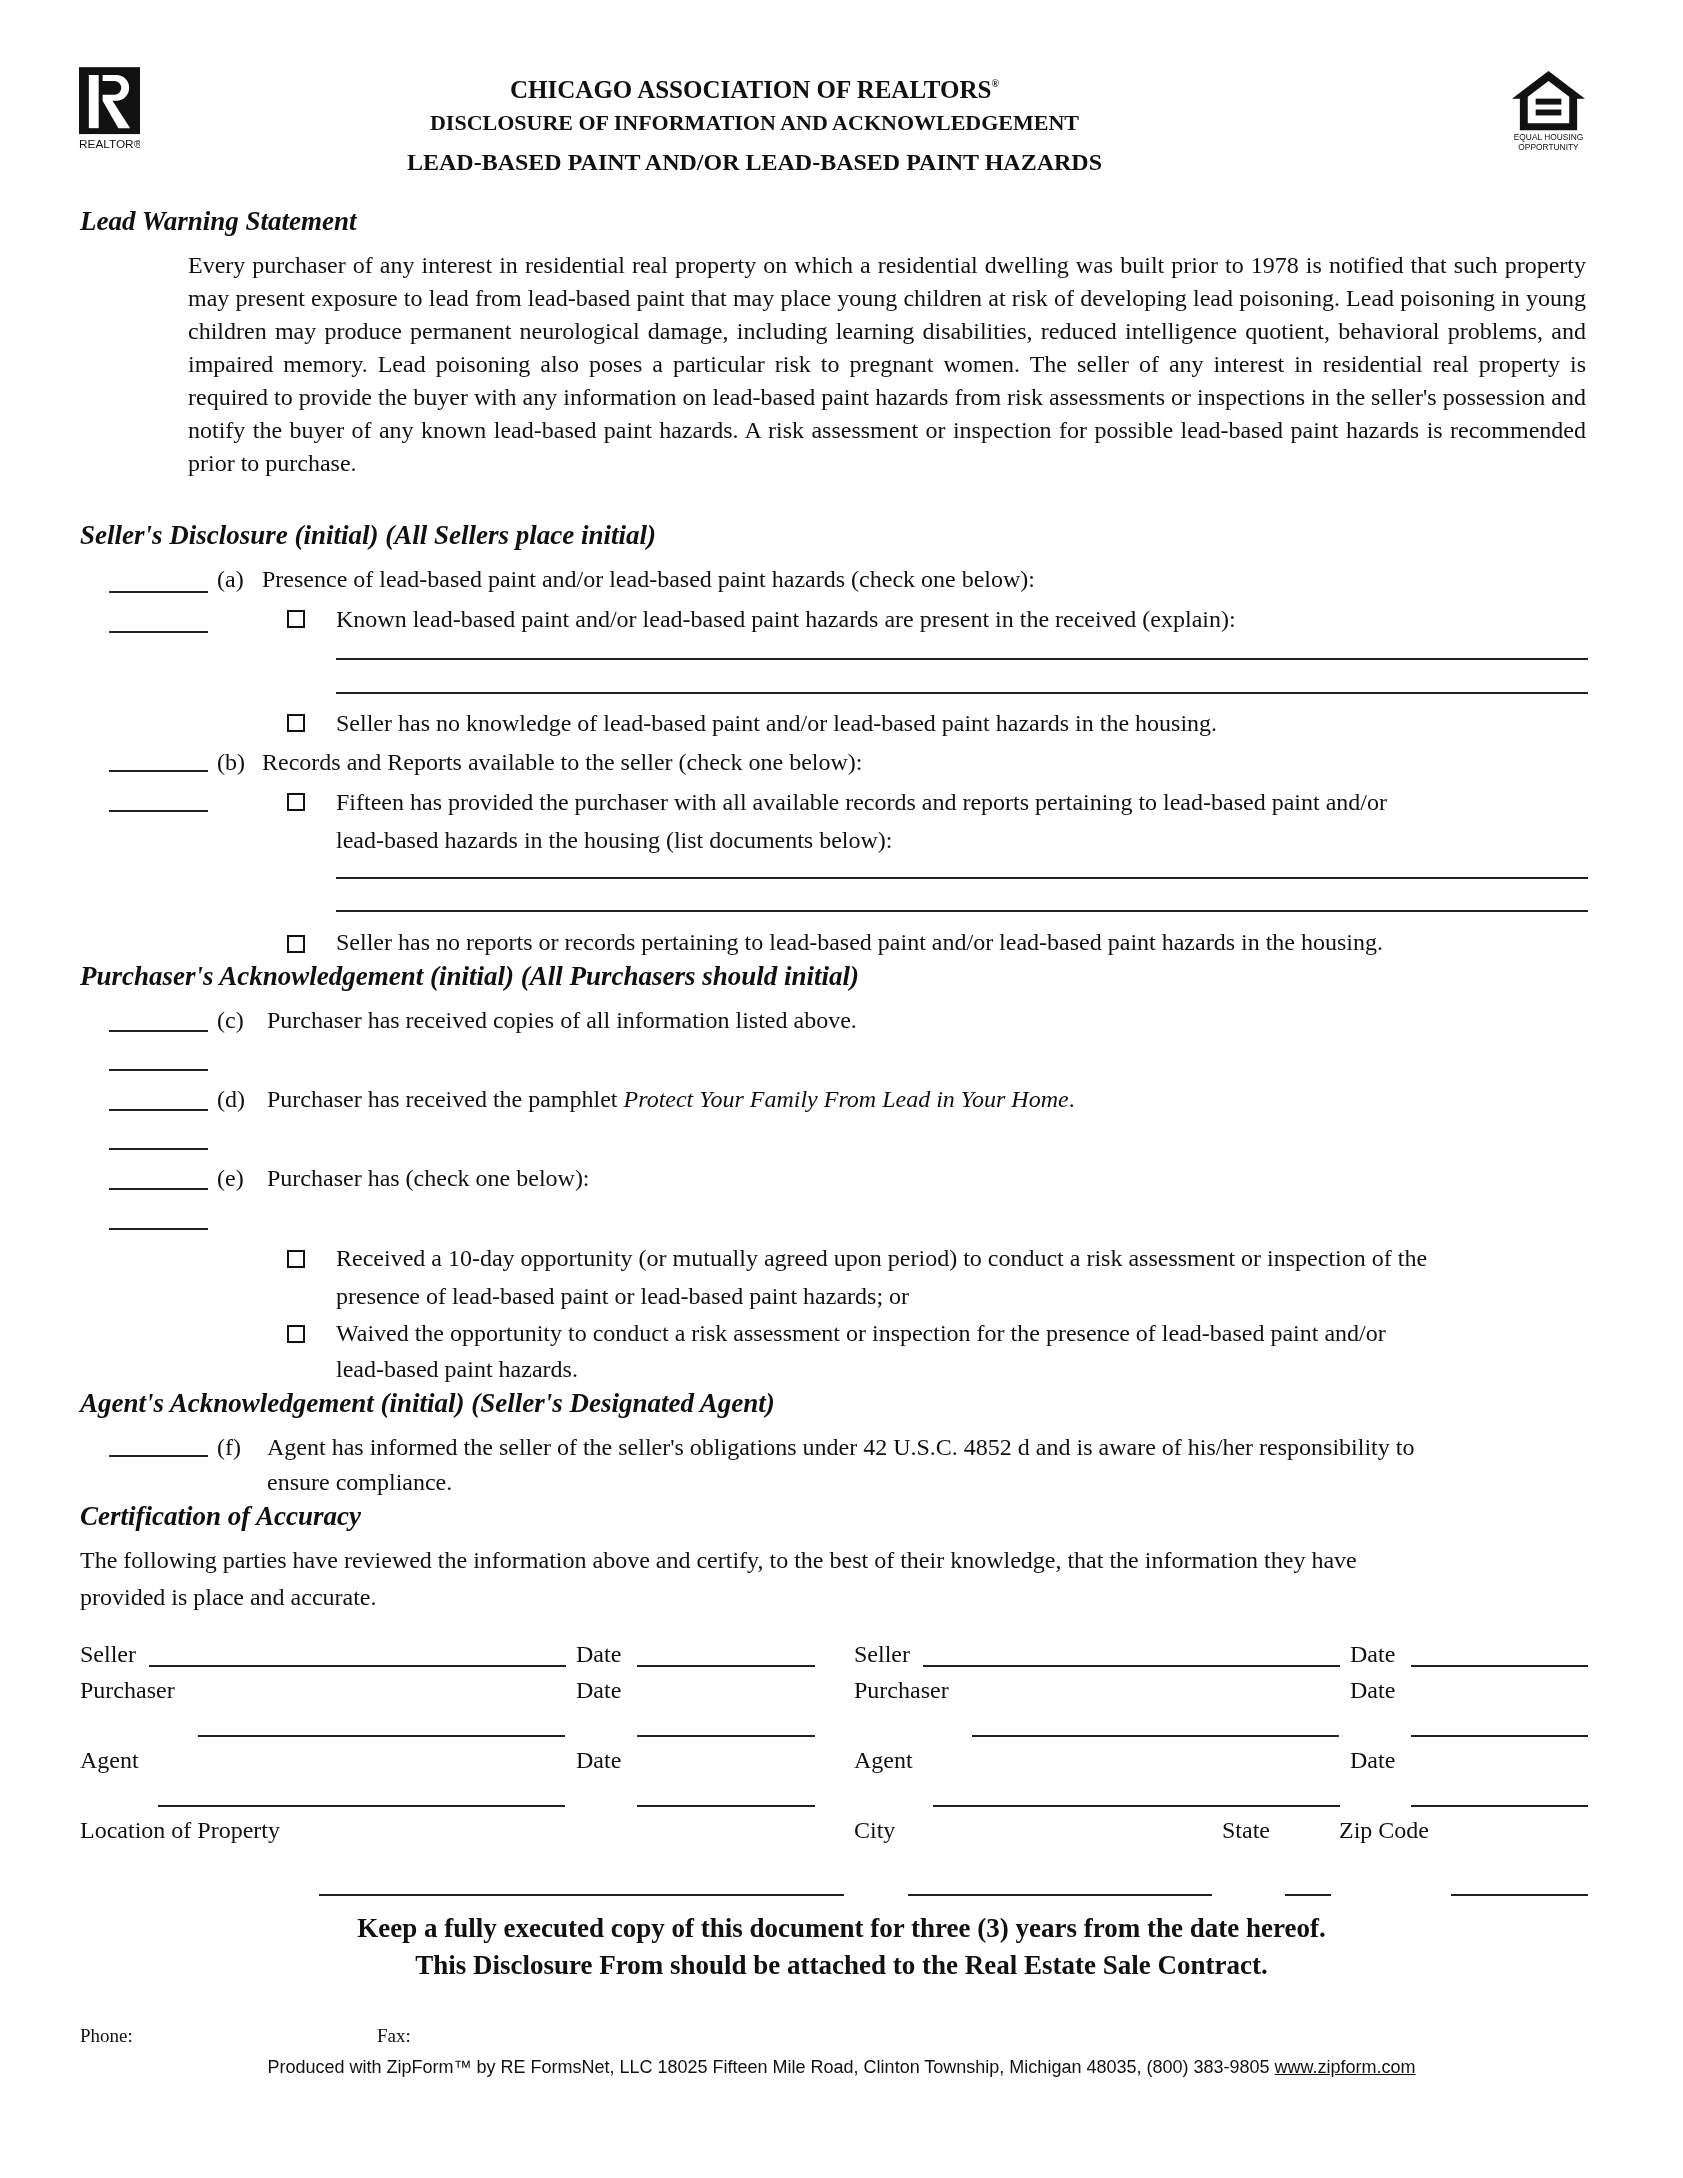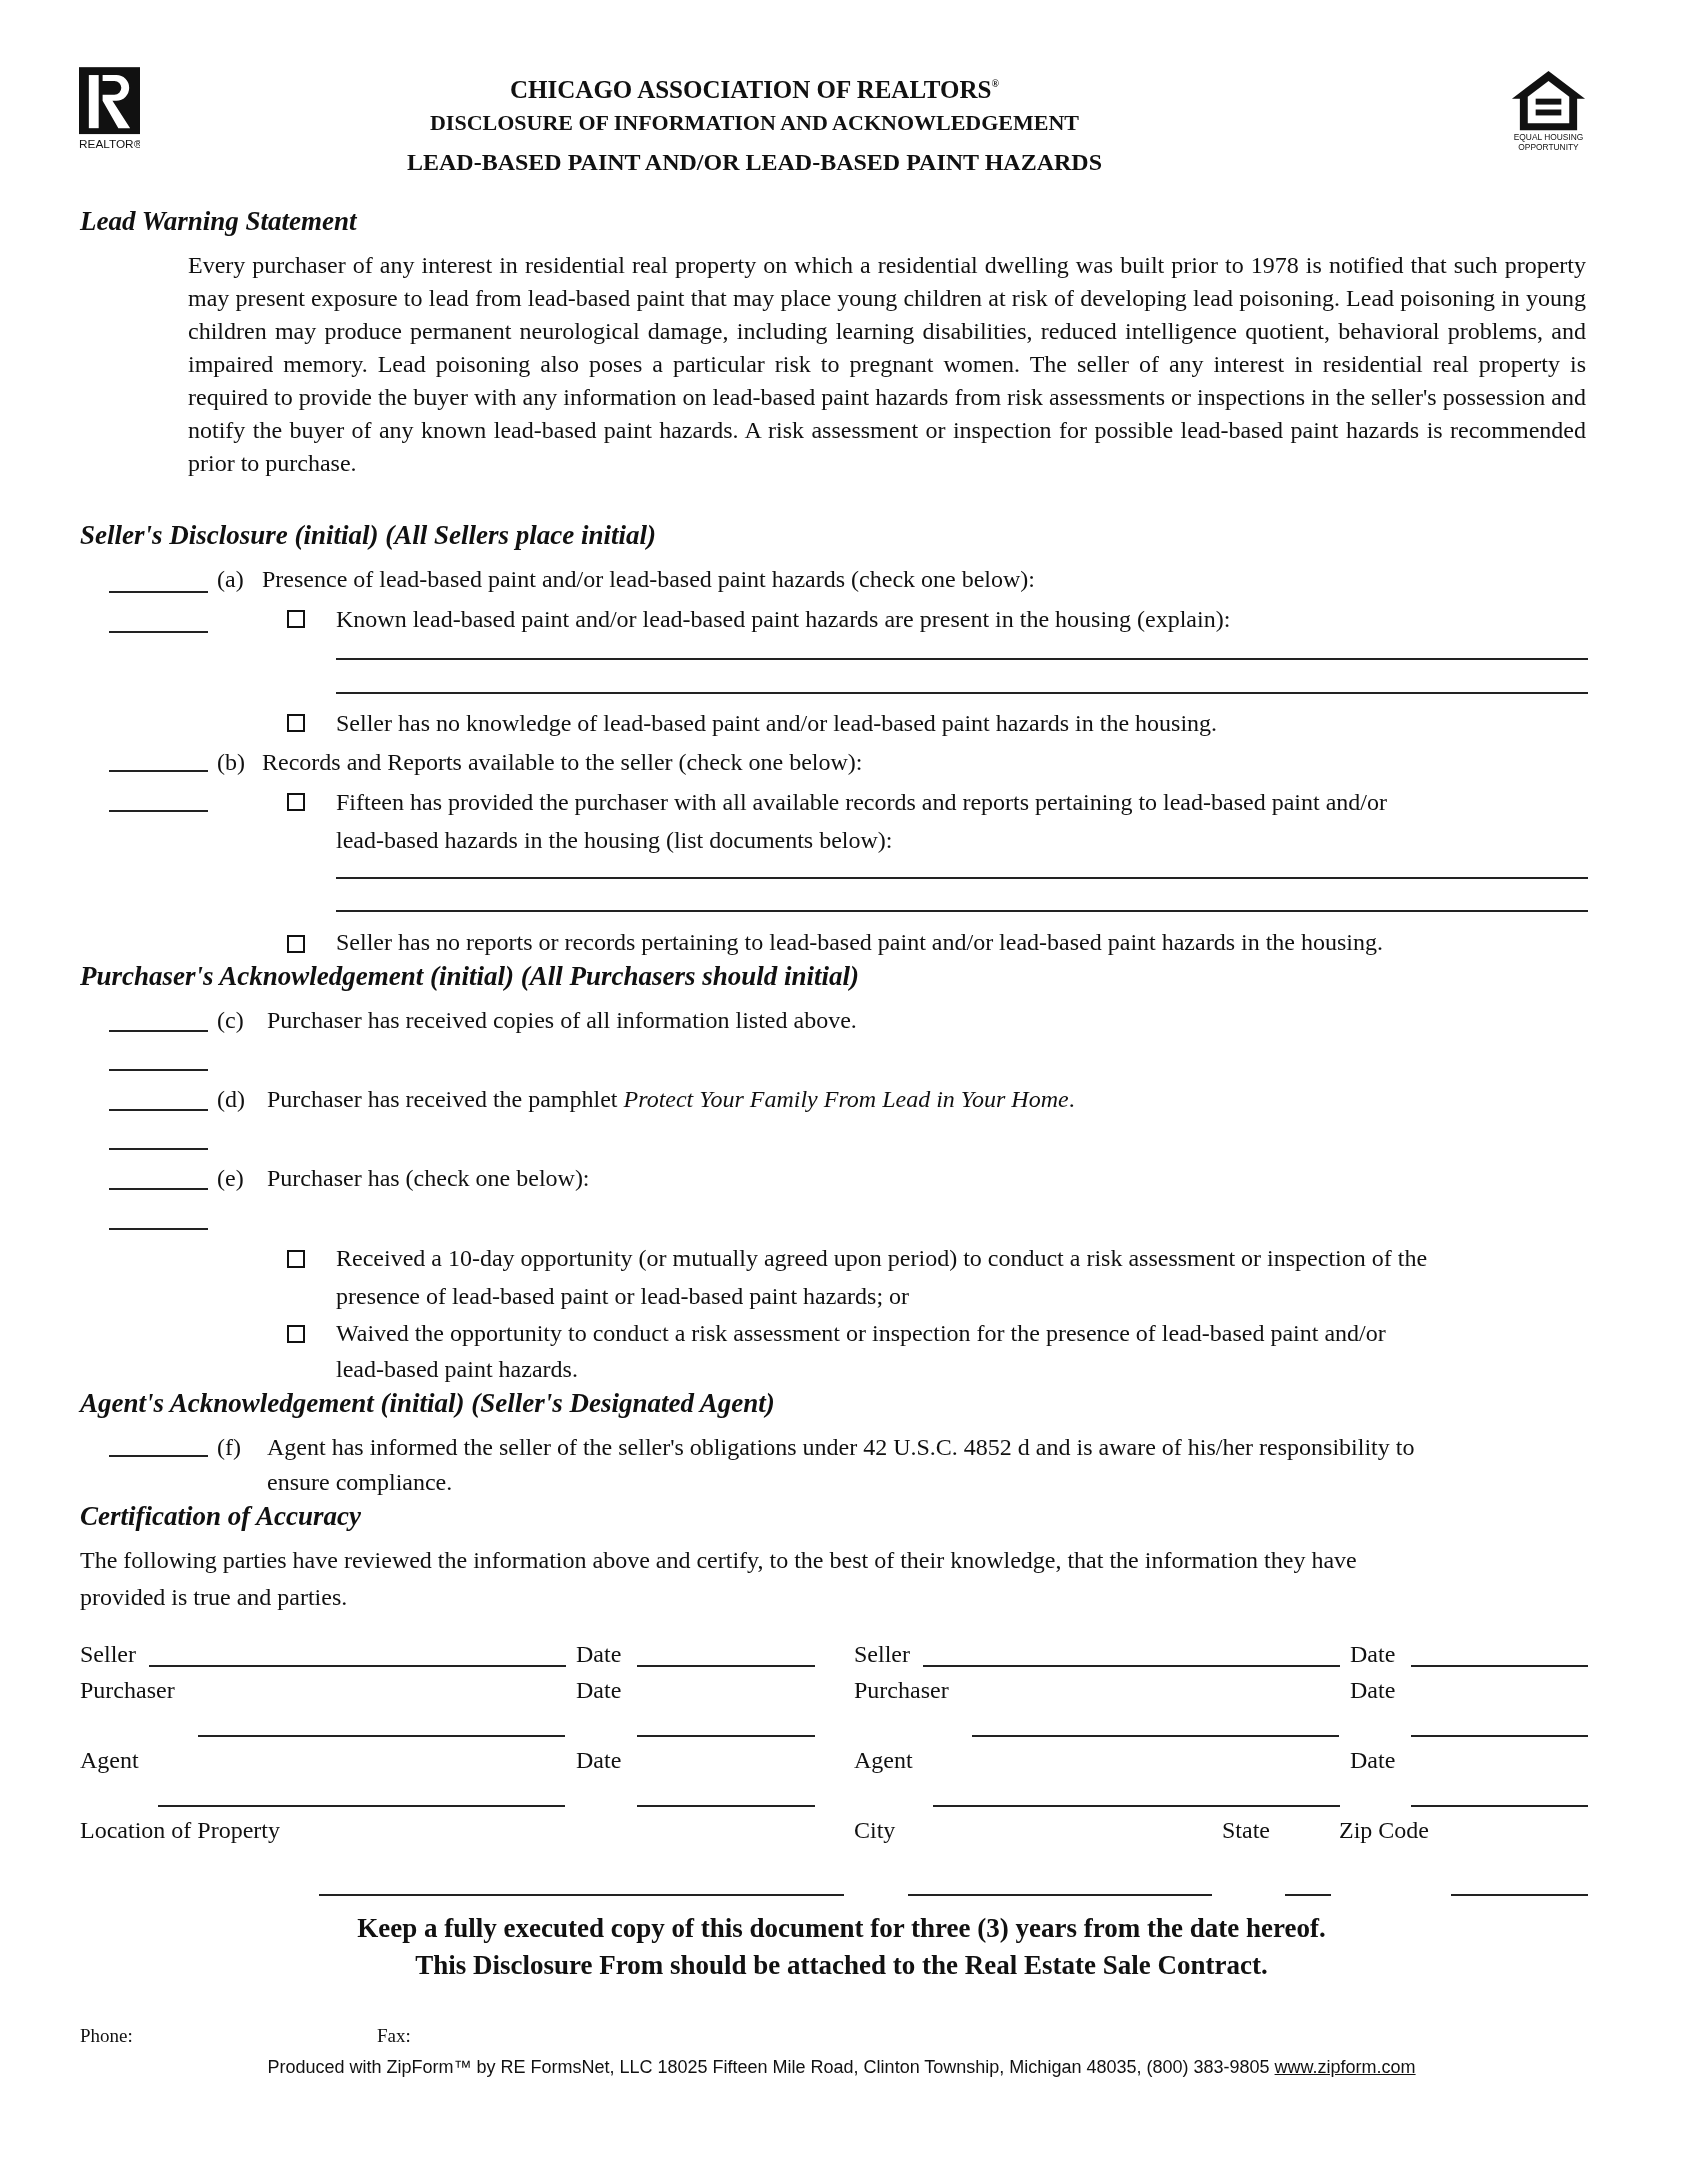--- a/index.html
+++ b/index.html
@@ -52,21 +52,21 @@
 <div class="para" style="top:249px">Every purchaser of any interest in residential real property on which a residential dwelling was built prior to 1978 is notified that such property may present exposure to lead from lead-based paint that may place young children at risk of developing lead poisoning. Lead poisoning in young children may produce permanent neurological damage, including learning disabilities, reduced intelligence quotient, behavioral problems, and impaired memory. Lead poisoning also poses a particular risk to pregnant women. The seller of any interest in residential real property is required to provide the buyer with any information on lead-based paint hazards from risk assessments or inspections in the seller's possession and notify the buyer of any known lead-based paint hazards. A risk assessment or inspection for possible lead-based paint hazards is recommended prior to purchase.</div>
 
 <div class="sec" style="top:520px">Seller's Disclosure (initial) (All Sellers place initial)</div>
 
 <div class="line" style="left:109px; top:591px; width:99px"></div>
 <div class="txt" style="left:217px; top:564px">(a)</div>
 <div class="txt" style="left:262px; top:564px">Presence of lead-based paint and/or lead-based paint hazards (check one below):</div>
 
 <div class="line" style="left:109px; top:631px; width:99px"></div>
 <div class="box" style="left:287px; top:610px"></div>
-<div class="txt" style="left:336px; top:604px">Known lead-based paint and/or lead-based paint hazards are present in the housing (explain):</div>
+<div class="txt" style="left:336px; top:604px">Known lead-based paint and/or lead-based paint hazards are present in the received (explain):</div>
 <div class="line" style="left:336px; top:658px; width:1252px"></div>
 <div class="line" style="left:336px; top:692px; width:1252px"></div>
 
 <div class="box" style="left:287px; top:714px"></div>
 <div class="txt" style="left:336px; top:708px">Seller has no knowledge of lead-based paint and/or lead-based paint hazards in the housing.</div>
 
 <div class="line" style="left:109px; top:770px; width:99px"></div>
 <div class="txt" style="left:217px; top:747px">(b)</div>
 <div class="txt" style="left:262px; top:747px">Records and Reports available to the seller (check one below):</div>
 
@@ -105,21 +105,21 @@
 <div class="txt" style="left:336px; top:1354px">lead-based paint hazards.</div>
 
 <div class="sec" style="top:1388px">Agent's Acknowledgement (initial) (Seller's Designated Agent)</div>
 <div class="line" style="left:109px; top:1455px; width:99px"></div>
 <div class="txt" style="left:217px; top:1432px">(f)</div>
 <div class="txt" style="left:267px; top:1432px">Agent has informed the seller of the seller's obligations under 42 U.S.C. 4852 d and is aware of his/her responsibility to</div>
 <div class="txt" style="left:267px; top:1467px">ensure compliance.</div>
 
 <div class="sec" style="top:1501px">Certification of Accuracy</div>
 <div class="txt" style="left:80px; top:1545px">The following parties have reviewed the information above and certify, to the best of their knowledge, that the information they have</div>
-<div class="txt" style="left:80px; top:1582px">provided is true and parties.</div>
+<div class="txt" style="left:80px; top:1582px">provided is place and accurate.</div>
 
 <div class="txt" style="left:80px; top:1639px">Seller</div>
 <div class="line" style="left:149px; top:1665px; width:417px"></div>
 <div class="txt" style="left:576px; top:1639px">Date</div>
 <div class="line" style="left:637px; top:1665px; width:178px"></div>
 <div class="txt" style="left:854px; top:1639px">Seller</div>
 <div class="line" style="left:923px; top:1665px; width:417px"></div>
 <div class="txt" style="left:1350px; top:1639px">Date</div>
 <div class="line" style="left:1411px; top:1665px; width:177px"></div>
 

